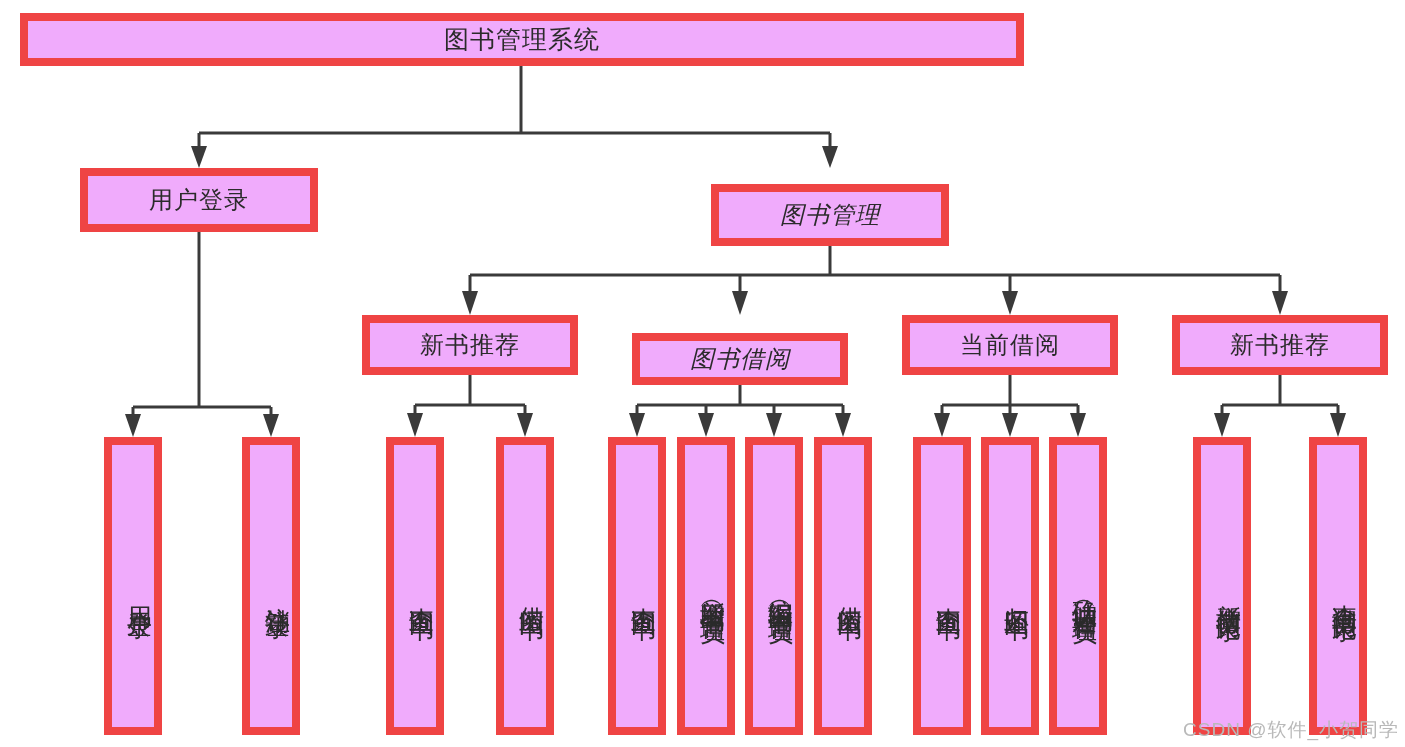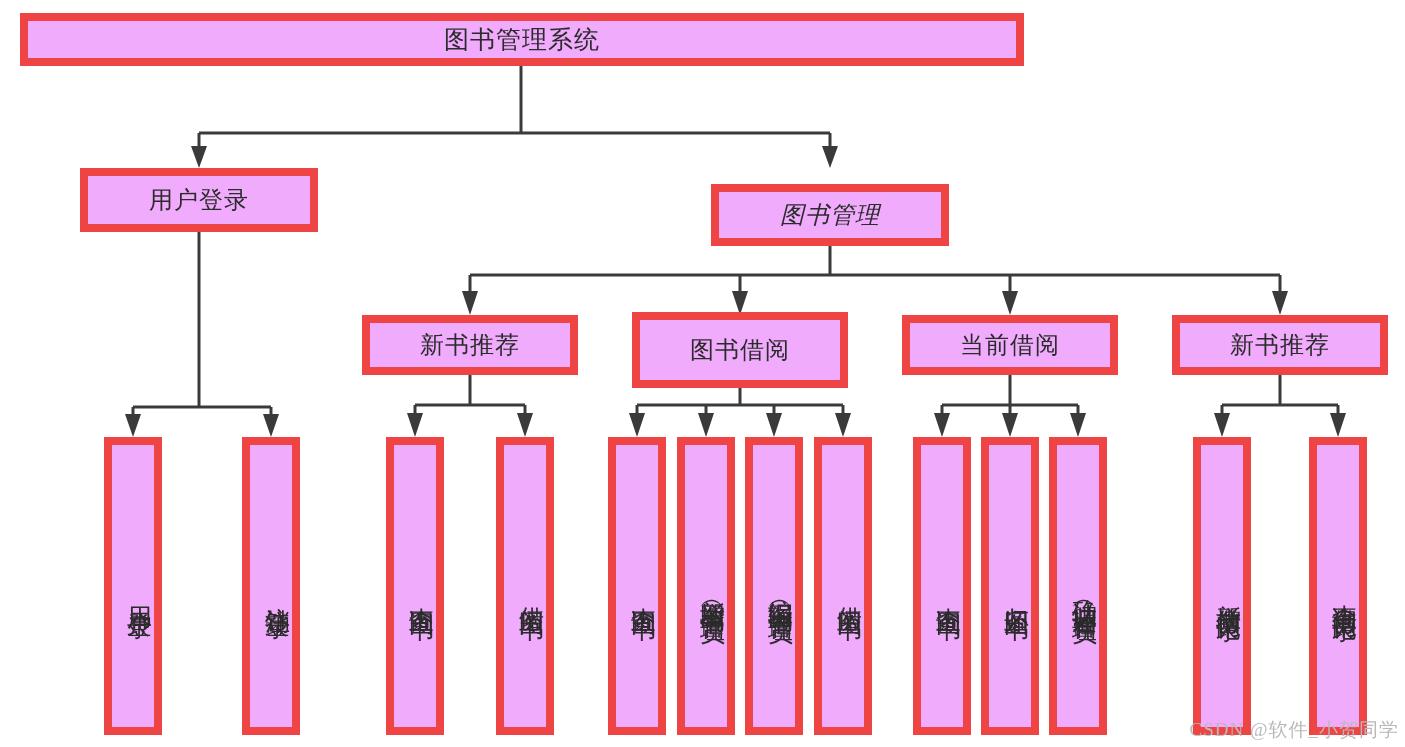--- a/index.html
+++ b/index.html
@@ -48,21 +48,21 @@
     display:block;
   }
   .watermark{
     position:absolute;
     right:6px;
     bottom:4px;
     font-size:19px;
     color:#b9b9b9;
     letter-spacing:1px;
     white-space:nowrap;
-    font-family:Liberation Serif, serif;
+    font-family:Liberation Sans, sans-serif;
   }
   svg.links{
     position:absolute;left:0;top:0;width:1405px;height:747px;
     pointer-events:none;
   }
   .ln{stroke:#3a3a3a;stroke-width:3;fill:none;}
   .ar{fill:#3a3a3a;}
 </style>
 </head>
 <body>
@@ -138,21 +138,21 @@
   <div class="node horiz" style="left:80px;top:168px;width:238px;height:64px;">
     <span>用户登录</span>
   </div>
   <div class="node horiz" style="left:711px;top:184px;width:238px;height:62px;font-style:italic;">
     <span>图书管理</span>
   </div>
 
   <div class="node horiz" style="left:362px;top:315px;width:216px;height:60px;">
     <span>新书推荐</span>
   </div>
-  <div class="node horiz" style="left:632px;top:312px;width:216px;height:76px;">
+  <div class="node horiz" style="left:632px;top:333px;width:216px;height:52px;font-style:italic;">
     <span>图书借阅</span>
   </div>
   <div class="node horiz" style="left:902px;top:315px;width:216px;height:60px;align-items:center;">
     <span>当前借阅</span>
   </div>
   <div class="node horiz" style="left:1172px;top:315px;width:216px;height:60px;">
     <span>新书推荐</span>
   </div>
 
   <div class="node vert" style="left:104px;top:437px;width:58px;height:298px;">

